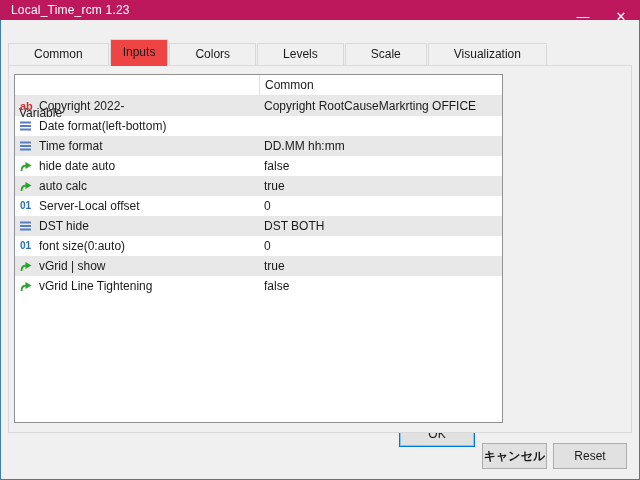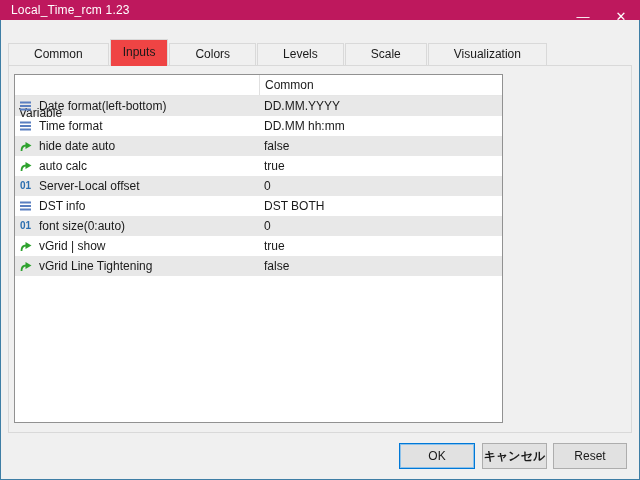--- a/index.html
+++ b/index.html
@@ -69,21 +69,21 @@
   .btn {
     position:absolute; background:#e1e1e1; border:1px solid #adadad;
     font-size:12px; text-align:center; color:#1a1a1a;
     display:flex; align-items:center; justify-content:center; cursor:default;
     font-family:"Liberation Sans", sans-serif;
   }
   .btn-load, .btn-save { left:513px; width:107px; height:24px; }
   .btn-load { top:352px; }
   .btn-save { top:391px; }
   .btn-load span::first-letter, .btn-save span::first-letter { text-decoration:underline; }
-  .btn-ok    { left:399px; top:443px; width:76px; height:26px; border:1px solid #0078d7; box-shadow: inset 0 0 0 1px #8cc1ea; }
+  .btn-ok    { left:399px; top:421px; width:76px; height:26px; border:1px solid #0078d7; box-shadow: inset 0 0 0 1px #8cc1ea; }
   .btn-cancel{ left:482px; top:443px; width:65px; height:26px;font-weight:bold; }
   .btn-reset { left:553px; top:443px; width:74px; height:26px; }
 </style>
 </head>
 <body>
 
 <div class="window">
 
   <div class="titlebar">
     <div class="title">Local_Time_rcm 1.23</div>
@@ -107,33 +107,41 @@
   </div>
 
   <div class="tabpage"></div>
 
   <div class="ptable">
     <div class="phead">
       <div class="hvar">Variable</div>
       <div class="hval">Common</div>
     </div>
 
+    <div class="prow">
+      <div class="cvar">
+        <span class="picon">
+            <span class="glyph-ab">ab</span>
+          </span>
+        <span>Copyright 2022-</span>
+      </div>
+      <div class="cval">Copyright RootCauseMarkrting OFFICE</div>
+    </div>
 
     <div class="prow">
       <div class="cvar">
         <span class="picon">
             <svg width="12" height="10" viewBox="0 0 12 10">
               <rect x="0" y="0.5" width="11" height="2" fill="#5a7fc0"></rect>
               <rect x="0" y="4" width="11" height="2" fill="#5a7fc0"></rect>
               <rect x="0" y="7.5" width="11" height="2" fill="#5a7fc0"></rect>
             </svg>
           </span>
         <span>Date format(left-bottom)</span>
       </div>
-      <div class="cval">DD.MM.YYYY</div>
     </div>
 
     <div class="prow">
       <div class="cvar">
         <span class="picon">
             <svg width="12" height="10" viewBox="0 0 12 10">
               <rect x="0" y="0.5" width="11" height="2" fill="#5a7fc0"></rect>
               <rect x="0" y="4" width="11" height="2" fill="#5a7fc0"></rect>
               <rect x="0" y="7.5" width="11" height="2" fill="#5a7fc0"></rect>
             </svg>
@@ -181,21 +189,21 @@
 
     <div class="prow">
       <div class="cvar">
         <span class="picon">
             <svg width="12" height="10" viewBox="0 0 12 10">
               <rect x="0" y="0.5" width="11" height="2" fill="#5a7fc0"></rect>
               <rect x="0" y="4" width="11" height="2" fill="#5a7fc0"></rect>
               <rect x="0" y="7.5" width="11" height="2" fill="#5a7fc0"></rect>
             </svg>
           </span>
-        <span>DST info</span>
+        <span>DST hide</span>
       </div>
       <div class="cval">DST BOTH</div>
     </div>
 
     <div class="prow">
       <div class="cvar">
         <span class="picon">
             <span class="glyph-01">01</span>
           </span>
         <span>font size(0:auto)</span>

